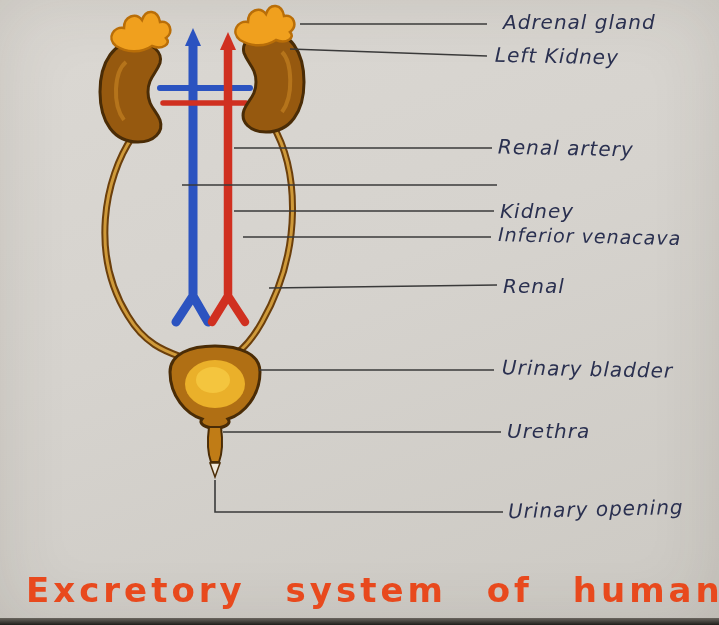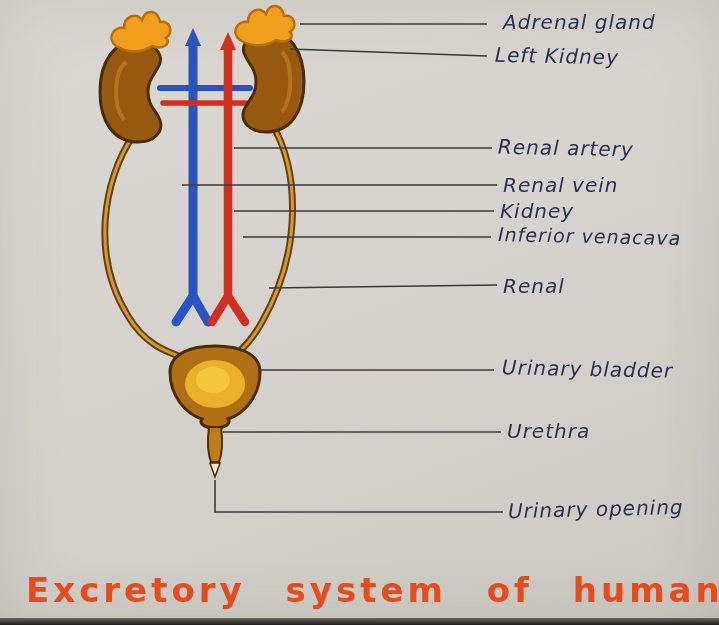--- a/index.html
+++ b/index.html
@@ -95,21 +95,20 @@
       <line x1="269" y1="288" x2="497" y2="285"></line>
       <line x1="259" y1="370" x2="494" y2="370"></line>
       <line x1="223" y1="432" x2="501" y2="432"></line>
       <polyline points="215,480 215,512 503,512"></polyline>
     </g>
   </svg>
 
   <div class="lbl" style="left:495px;top:11px;margin-left:8px;">Adrenal gland</div>
   <div class="lbl tilt-dn" style="left:495px;top:45px;">Left Kidney</div>
   <div class="lbl tilt-dn" style="left:498px;top:137px;">Renal artery</div>
-  <div class="lbl" style="left:503px;top:174px;">Renal vein</div>
   <div class="lbl" style="left:500px;top:200px;">Kidney</div>
   <div class="lbl small tilt-dn" style="left:498px;top:226px;">Inferior venacava</div>
   <div class="lbl" style="left:503px;top:275px;">Renal</div>
   <div class="lbl tilt-dn" style="left:502px;top:358px;">Urinary bladder</div>
   <div class="lbl" style="left:507px;top:420px;">Urethra</div>
   <div class="lbl tilt-up" style="left:508px;top:498px;">Urinary opening</div>
 
   <div class="title">Excretory system of human</div>
 
   <div class="photo-edge"></div>

